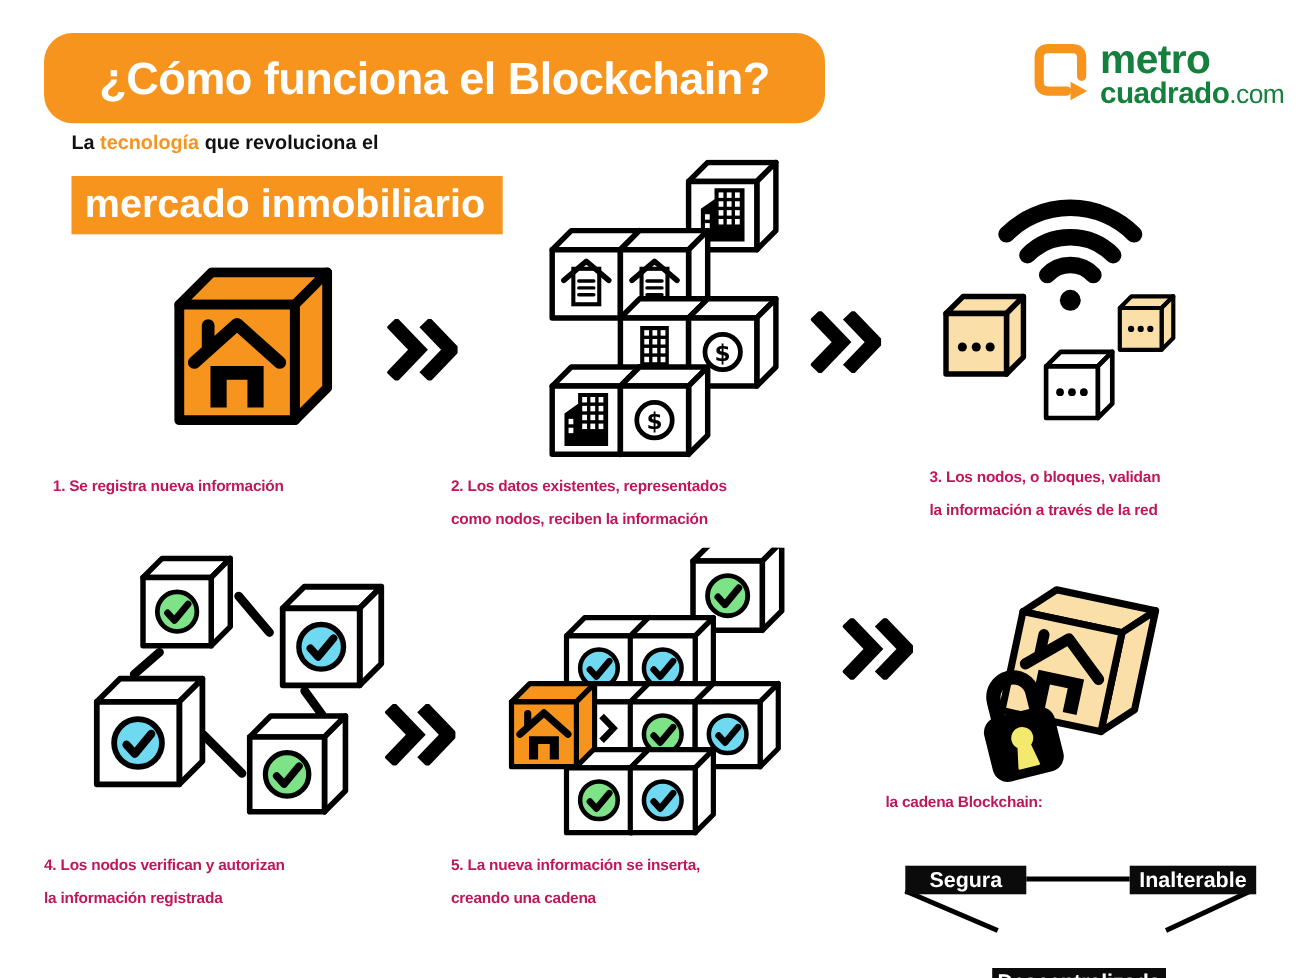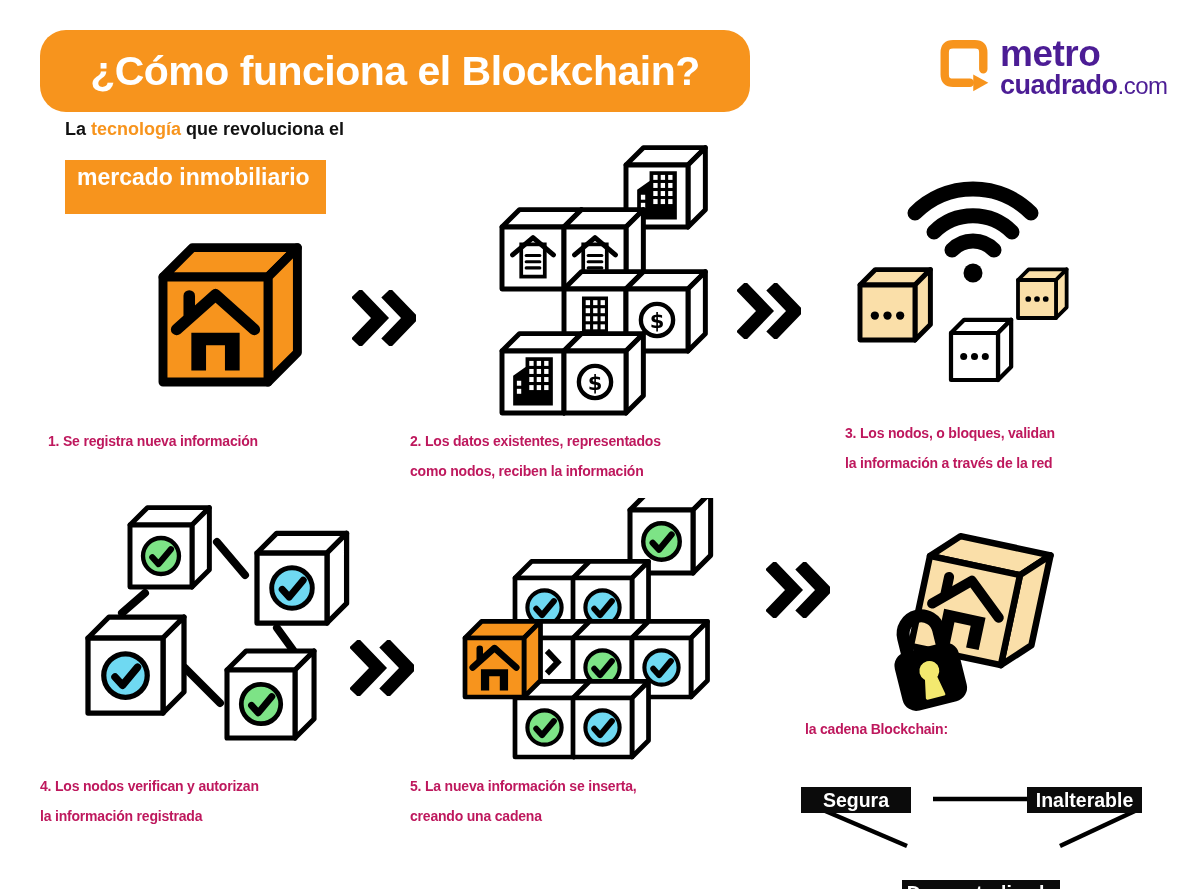--- a/index.html
+++ b/index.html
@@ -6,24 +6,24 @@
   body { background:#fff; font-family:"Liberation Sans", sans-serif; }
   .canvas { position:relative; width:1191px; height:889px; background:#fff; overflow:hidden; }
 
   .title-banner { position:absolute; left:40px; top:30px; width:710px; height:82px;
     background:#F7941D; border-radius:26px; display:flex; align-items:center; justify-content:center; }
   .title-banner h1 { color:#fff; font-size:41px; font-weight:800; letter-spacing:-0.5px; }
 
   .subtitle { position:absolute; left:65px; top:119px; font-size:18px; font-weight:800; color:#111; }
   .subtitle .hl { color:#F7941D; }
   .subtitle-chip { position:absolute; left:65px; top:160px; background:#F7941D; color:#fff;
-    font-size:23px; font-weight:800; padding:4px 16px 23px 12px; }
+    font-size:36px; font-weight:800; padding:4px 16px 7px 12px; }
 
   .logo { position:absolute; left:938px; top:36px; display:flex; align-items:flex-start; }
-  .logo-text { margin-left:10px; color:#4c1d95; }
+  .logo-text { margin-left:10px; color:#15803d; }
   .logo-text .l1 { font-size:37px; font-weight:800; line-height:36px; letter-spacing:-0.5px; }
   .logo-text .l2 { font-size:27px; font-weight:800; line-height:26px; letter-spacing:-0.5px; }
   .logo-text .l2 .com { font-size:24px; font-weight:400; }
 
   .icon-svg { position:absolute; }
 
   .caption { position:absolute; font-size:14px; font-weight:700; color:#be185d;
     line-height:29.5px; letter-spacing:-0.2px; white-space:nowrap; }
 
   .prop-chip { position:absolute; background:#0B0B0B; color:#fff; font-weight:700;
@@ -264,17 +264,17 @@
       <div>la cadena Blockchain:</div>
   </div>
 
   <svg class="icon-svg" style="left:815px; top:783px" width="335" height="80">
     <g stroke="#000" stroke-width="4.5" fill="none">
       <path d="M118 16 H212"></path>
       <path d="M8 27 L92 63"></path>
       <path d="M322 27 L245 63"></path>
     </g>
   </svg>
-  <div class="prop-chip" style="left:801px; top:787px; width:110px; height:26px">Segura</div>
+  <div class="prop-chip" style="left:823px; top:787px; width:110px; height:26px">Segura</div>
   <div class="prop-chip" style="left:1027px; top:787px; width:115px; height:26px">Inalterable</div>
   <div class="prop-chip" style="left:902px; top:880px; width:158px; height:27px">Descentralizada</div>
 
 </div>
 
 </body></html>

